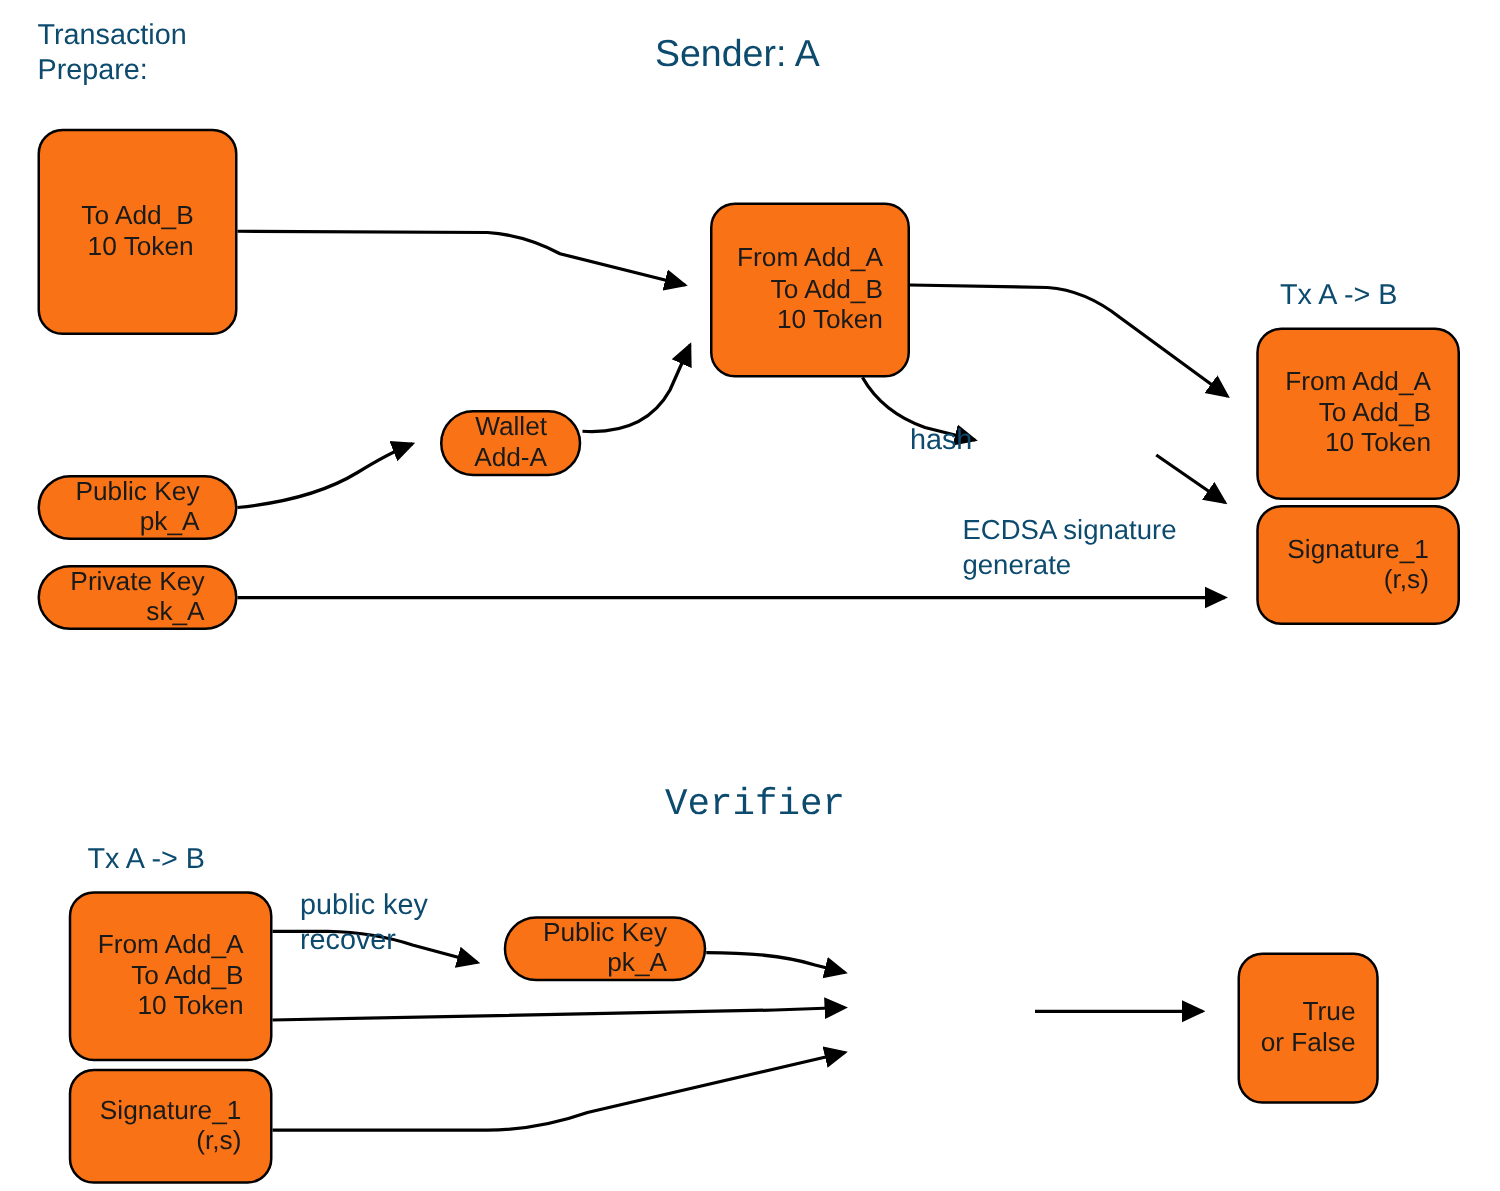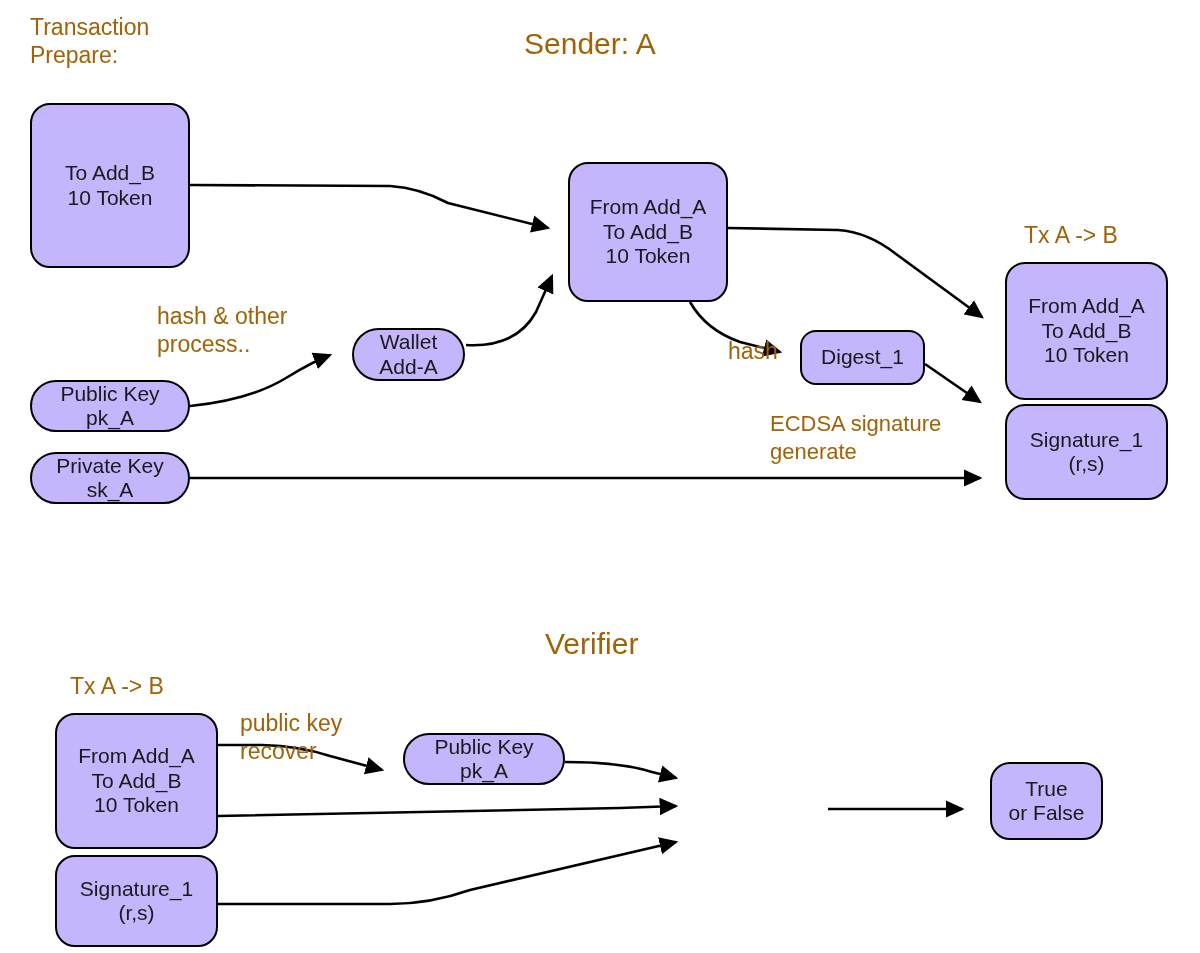--- a/index.html
+++ b/index.html
@@ -24,38 +24,38 @@
     left: 0;
     top: 0;
     width: 1200px;
     height: 953px;
     pointer-events: none;
   }
   .node {
     position: absolute;
     box-sizing: border-box;
     border: 2.6px solid #000000;
-    background: #c4b5fd;
+    background: #f97316;
     display: flex;
     align-items: center;
     justify-content: center;
-    text-align: center;
+    text-align: right;
     line-height: 1.16;
     white-space: pre-line;
     color: #1a1a1a;
     z-index: 2;
   }
   .node.rbox { border-radius: 20px; }
   .node.pill { border-radius: 30px; }
   .node.smallbox { border-radius: 16px; }
   .label {
     position: absolute;
     white-space: pre-line;
     line-height: 1.2;
-    color: #a16207;
+    color: #0c4a6e;
     z-index: 3;
   }
   .section-title { font-size: 30px; text-align: right; }
   .group-title   { font-size: 23px; }
   .edge-label    { font-size: 23px; }
   .proc-label    { font-size: 22px; line-height: 1.25; }
   .node-text     { font-size: 21px; }
 </style>
 </head>
 <body>
@@ -103,60 +103,57 @@
 
   <div class="node rbox node-text" style="left:30px; top:103px; width:160px; height:165px;">To Add_B
 10 Token</div>
 
   <div class="node pill node-text" style="left:30px; top:380px; width:160px; height:52px;">Public Key
 pk_A</div>
 
   <div class="node pill node-text" style="left:30px; top:452px; width:160px; height:52px;">Private Key
 sk_A</div>
 
-  <div class="label edge-label" style="left:157px; top:303px;">hash &amp; other
-process..</div>
 
   <div class="node pill node-text" style="left:352px; top:328px; width:113px; height:53px;">Wallet
 Add-A</div>
 
   <div class="node rbox node-text" style="left:568px; top:162px; width:160px; height:140px;">From Add_A
 To Add_B
 10 Token</div>
 
   <div class="label edge-label" style="left:702px; top:338px;margin-left:26px;">hash</div>
 
-  <div class="node smallbox node-text" style="left:800px; top:330px; width:125px; height:55px;">Digest_1</div>
 
   <div class="label proc-label" style="left:770px; top:410px;">ECDSA signature
 generate</div>
 
   <div class="label group-title" style="left:1024px; top:222px;">Tx A -&gt; B</div>
 
   <div class="node rbox node-text" style="left:1005px; top:262px; width:163px; height:138px;">From Add_A
 To Add_B
 10 Token</div>
 
   <div class="node rbox node-text" style="left:1005px; top:404px; width:163px; height:96px;">Signature_1
 (r,s)</div>
 
-  <div class="label section-title" style="left:545px; top:626px;">Verifier</div>
+  <div class="label section-title" style="left:532px; top:626px;font-family:Liberation Mono, monospace;">Verifier</div>
 
   <div class="label group-title" style="left:70px; top:673px;">Tx A -&gt; B</div>
 
   <div class="node rbox node-text" style="left:55px; top:713px; width:163px; height:136px;">From Add_A
 To Add_B
 10 Token</div>
 
   <div class="node rbox node-text" style="left:55px; top:855px; width:163px; height:92px;">Signature_1
 (r,s)</div>
 
   <div class="label edge-label" style="left:240px; top:710px;">public key
 recover</div>
 
   <div class="node pill node-text" style="left:403px; top:733px; width:162px; height:52px;">Public Key
 pk_A</div>
 
 
-  <div class="node rbox node-text" style="left:990px; top:762px; width:113px; height:78px;">True
+  <div class="node rbox node-text" style="left:990px; top:762px; width:113px; height:121px;">True
 or False</div>
 
 </div>
 
 </body></html>

